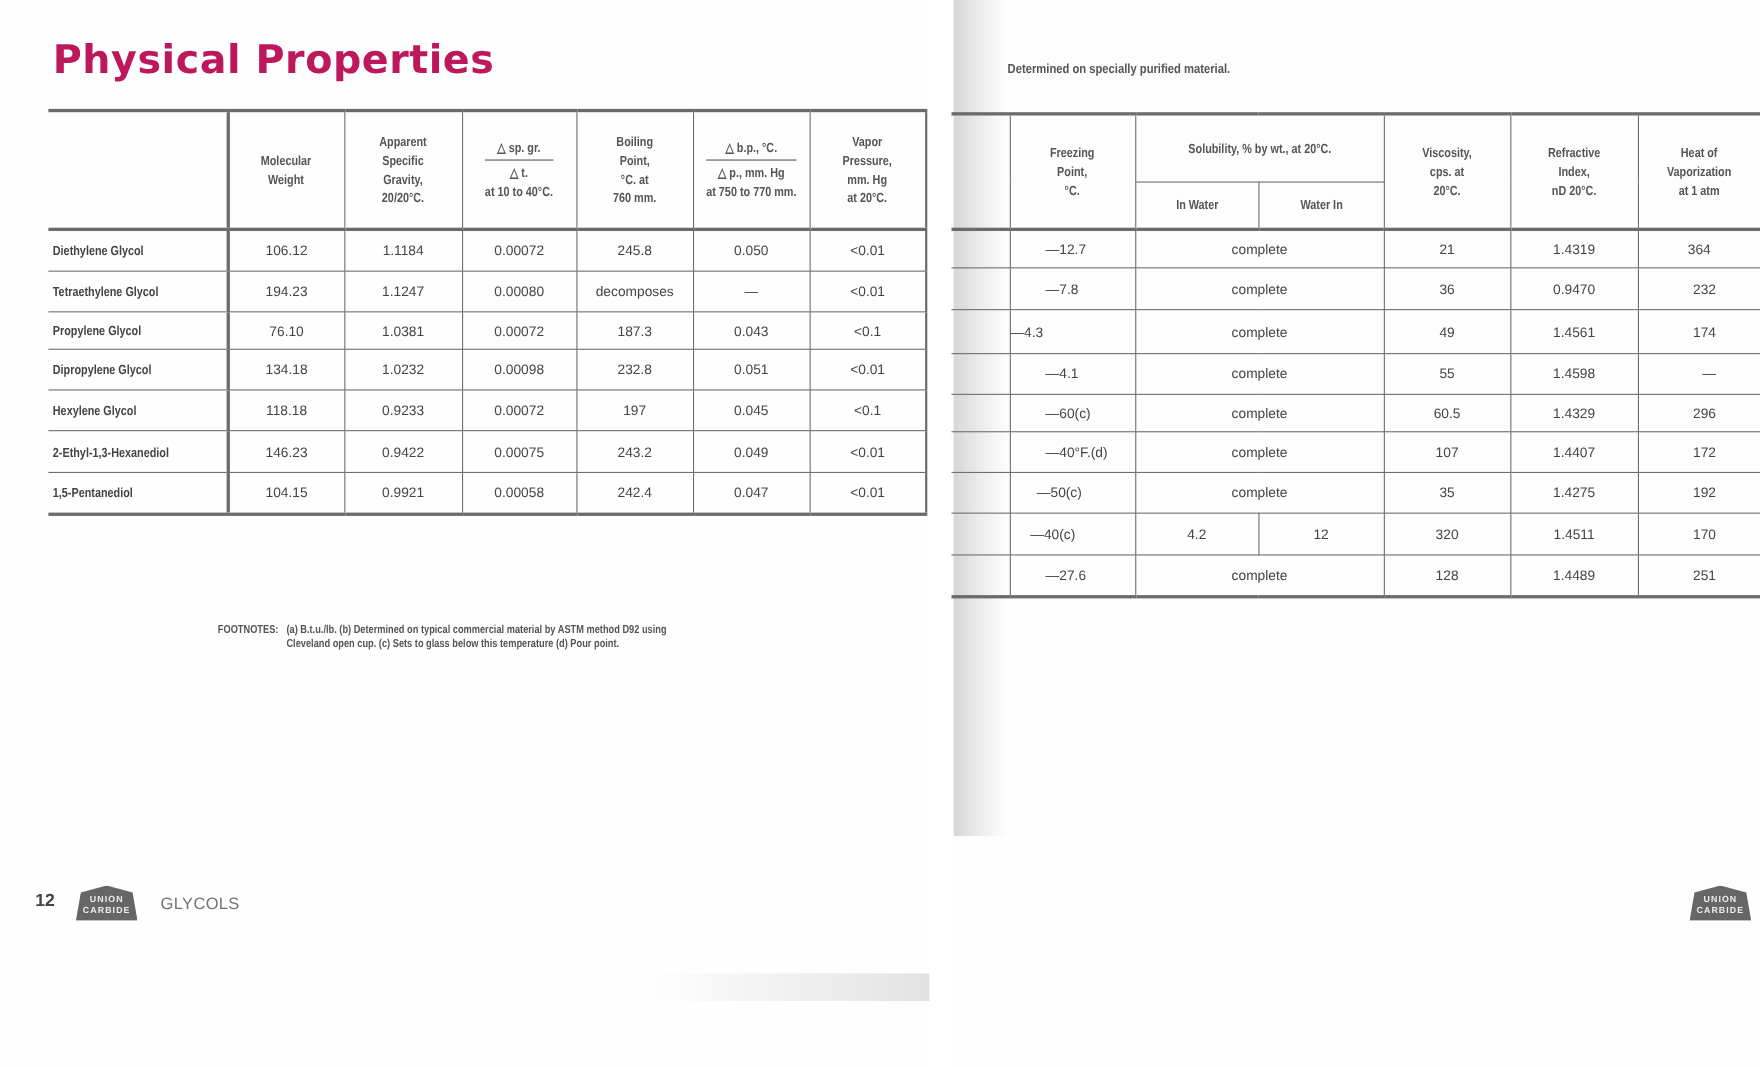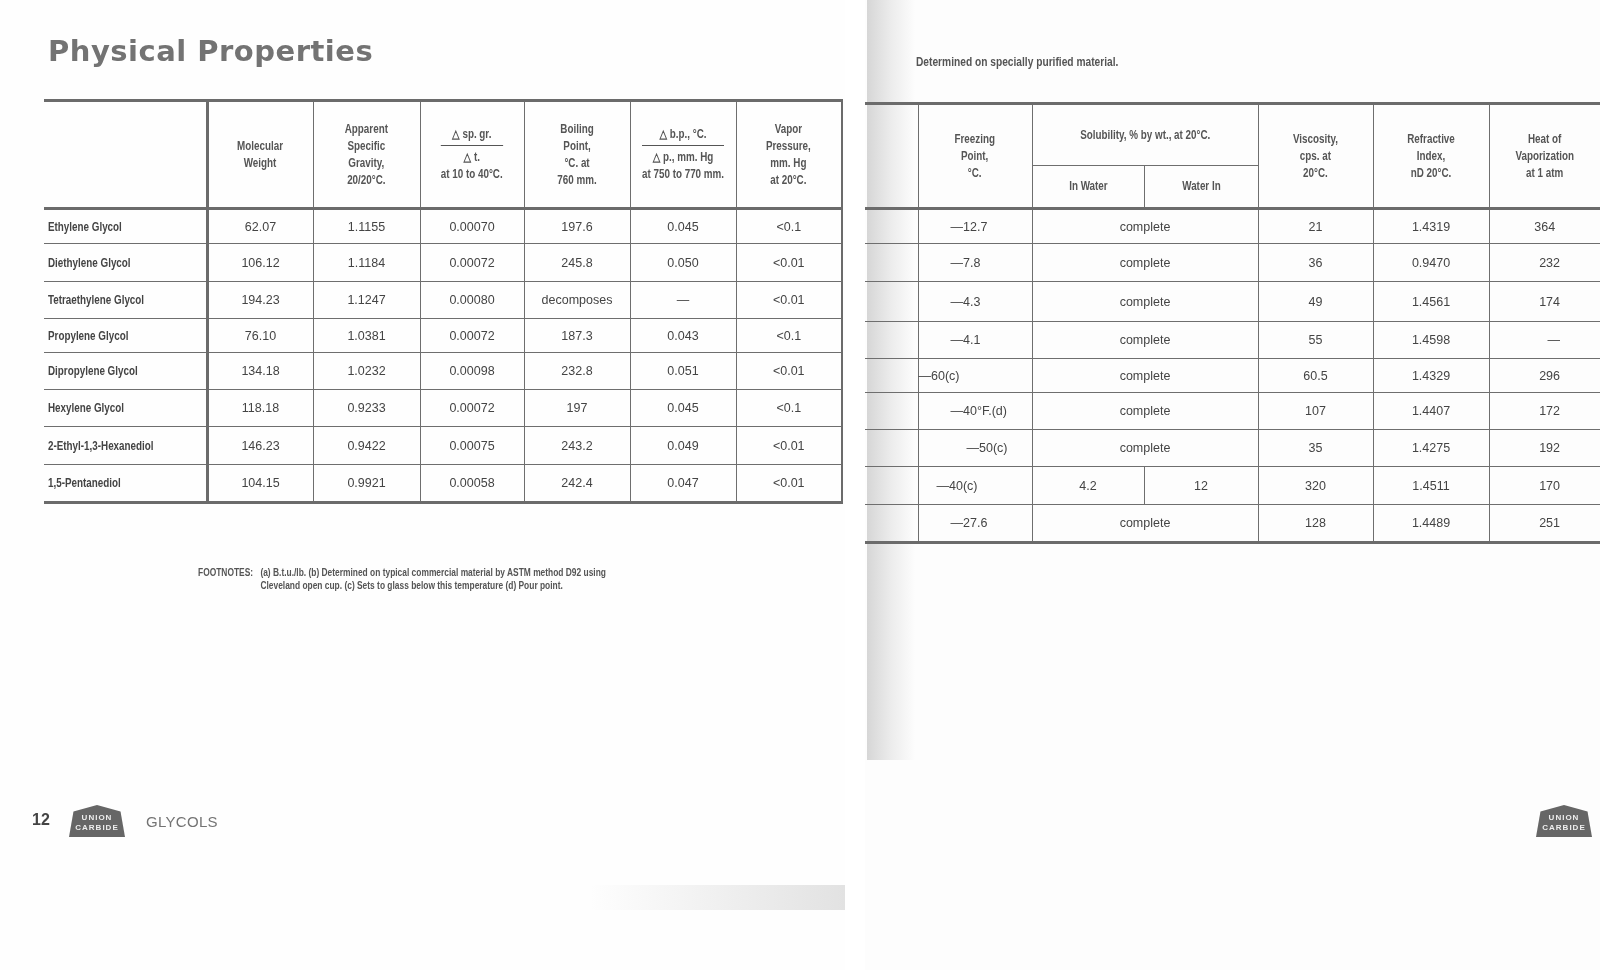--- a/index.html
+++ b/index.html
@@ -8,21 +8,21 @@
 
   .page-left { position: absolute; left: 0; top: 0; width: 845px; height: 970px; background: #fefefe; }
   .gutter { position: absolute; left: 845px; top: 0; width: 25px; height: 970px; background: #ffffff; }
   .page-right { position: absolute; left: 865px; top: 0; width: 735px; height: 970px; background: #fdfdfd; }
   .fold-shadow { position: absolute; left: 867px; top: 0; width: 48px; height: 760px;
     background: linear-gradient(to right, #d6d6d6, #ececec 50%, rgba(250,250,250,0)); }
   .bottom-shadow { position: absolute; left: 590px; top: 885px; width: 255px; height: 25px;
     background: linear-gradient(to right, rgba(230,230,230,0), #e2e2e2); }
 
   .title { position: absolute; left: 48px; top: 34px; font-family: "DejaVu Sans", sans-serif; font-weight: bold;
-    font-size: 29px; letter-spacing: 0.5px; color: #737373; }
+    font-size: 36px; letter-spacing: 0.5px; color: #be185d; }
   .note { position: absolute; left: 916px; top: 55px; font-family: "Liberation Sans Narrow", "Liberation Sans", sans-serif;
     font-weight: bold; font-size: 12px; color: #555; transform: scaleX(0.85); transform-origin: left; }
 
   table { position: absolute; border-collapse: collapse; table-layout: fixed; }
   table td, table th { border: 1px solid #6e6e6e; text-align: center; vertical-align: middle; }
   th { font-weight: bold; font-size: 12px; line-height: 17px; color: #555; }
   th .hd { display: inline-block; transform: scaleX(0.82); }
   td { font-size: 12.5px; color: #444; }
   td.name { text-align: left; font-weight: bold; font-size: 12px; color: #444; padding-left: 4px; border-left: none; }
   td.name span { display: inline-block; transform: scaleX(0.82); transform-origin: left; white-space: nowrap; }
@@ -88,29 +88,20 @@
       </th>
       <th class="thick-top thick-bot">
         <span class="hd frac"><span class="num">△ b.p., °C.</span><span>△ p., mm. Hg</span><br><span>at 750 to 770 mm.</span></span>
       </th>
       <th class="thick-top thick-bot" style="border-right:2px solid #6b6b6b">
         <span class="hd"><span>Vapor</span><br><span>Pressure,</span><br><span>mm. Hg</span><br><span>at 20°C.</span></span>
       </th>
     </tr>
   </thead>
   <tbody id="left-body">
-      <tr style="height: 35px;">
-        <td class="name"><span>Ethylene Glycol</span></td>
-        <td class="thick-left">62.07</td>
-        <td class="">1.1155</td>
-        <td class="">0.00070</td>
-        <td class="">197.6</td>
-        <td class="">0.045</td>
-        <td class="" style="border-right:2px solid #6b6b6b">&lt;0.1</td>
-      </tr>
       <tr style="height: 38px;">
         <td class="name"><span>Diethylene Glycol</span></td>
         <td class="thick-left">106.12</td>
         <td class="">1.1184</td>
         <td class="">0.00072</td>
         <td class="">245.8</td>
         <td class="">0.050</td>
         <td class="" style="border-right:2px solid #6b6b6b">&lt;0.01</td>
       </tr>
       <tr style="height: 37px;">
@@ -216,53 +207,53 @@
       <tr style="height: 38px;">
         <td class="" style="border-left:none"></td>
         <td class="" style="text-align:left;padding-left:32px">—7.8</td>
         <td colspan="2" class="">complete</td>
         <td class="">36</td>
         <td class="">0.9470</td>
         <td class="" style="border-right:none;text-align:right;padding-right:40px">232</td>
       </tr>
       <tr style="height: 40px;">
         <td class="" style="border-left:none"></td>
-        <td class="" style="text-align:left;padding-left:32px">—4.3</td>
+        <td class="" style="text-align:left;">—4.3</td>
         <td colspan="2" class="">complete</td>
         <td class="">49</td>
         <td class="">1.4561</td>
         <td class="" style="border-right:none;text-align:right;padding-right:40px">174</td>
       </tr>
       <tr style="height: 37px;">
         <td class="" style="border-left:none"></td>
         <td class="" style="text-align:left;padding-left:32px">—4.1</td>
         <td colspan="2" class="">complete</td>
         <td class="">55</td>
         <td class="">1.4598</td>
         <td class="" style="border-right:none;text-align:right;padding-right:40px">—</td>
       </tr>
       <tr style="height: 34px;">
         <td class="" style="border-left:none"></td>
-        <td class="" style="text-align:left;">—60(c)</td>
+        <td class="" style="text-align:left;padding-left:32px">—60(c)</td>
         <td colspan="2" class="">complete</td>
         <td class="">60.5</td>
         <td class="">1.4329</td>
         <td class="" style="border-right:none;text-align:right;padding-right:40px">296</td>
       </tr>
       <tr style="height: 37px;">
         <td class="" style="border-left:none"></td>
         <td class="" style="text-align:left;padding-left:32px">—40°F.(d)</td>
         <td colspan="2" class="">complete</td>
         <td class="">107</td>
         <td class="">1.4407</td>
         <td class="" style="border-right:none;text-align:right;padding-right:40px">172</td>
       </tr>
       <tr style="height: 37px;">
         <td class="" style="border-left:none"></td>
-        <td class="" style="text-align:left;padding-left:48px">—50(c)</td>
+        <td class="" style="text-align:left;padding-left:24px">—50(c)</td>
         <td colspan="2" class="">complete</td>
         <td class="">35</td>
         <td class="">1.4275</td>
         <td class="" style="border-right:none;text-align:right;padding-right:40px">192</td>
       </tr>
       <tr style="height: 38px;">
         <td class="" style="border-left:none"></td>
         <td class="" style="text-align:left;padding-left:18px">—40(c)</td>
         <td class="">4.2</td>
         <td class="">12</td>

